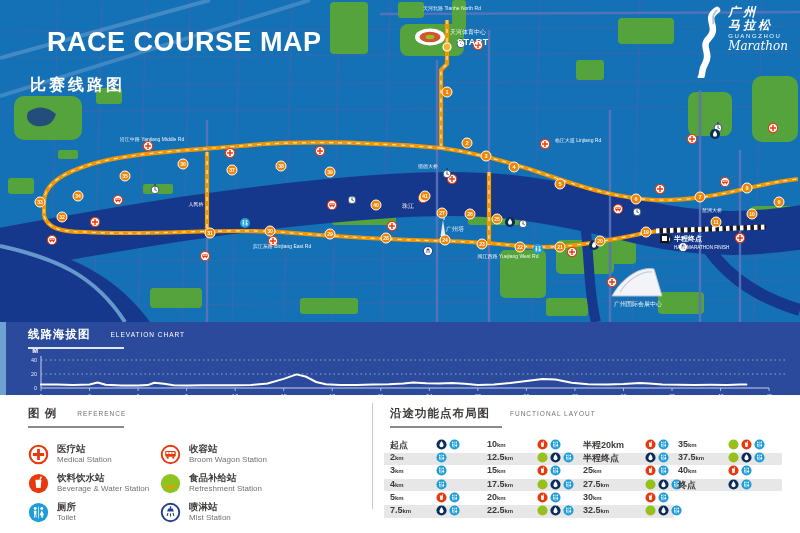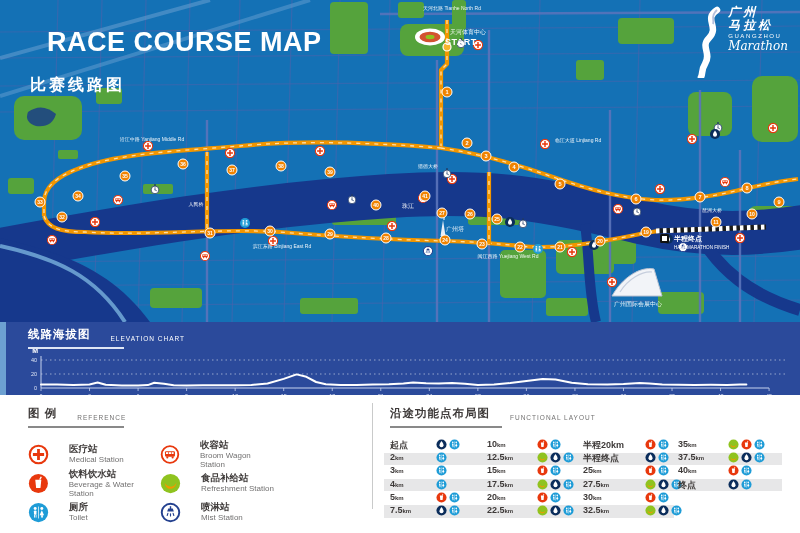--- a/index.html
+++ b/index.html
@@ -5,46 +5,46 @@
   html,body{margin:0;padding:0;background:#fff;}
   .page{position:relative;width:800px;height:533px;overflow:hidden;
         font-family:"Liberation Sans","DejaVu Sans",sans-serif;}
 
   
   .map{position:absolute;left:0;top:0;width:800px;height:322px;background:#1471b5;}
   .map svg.base{position:absolute;left:0;top:0;}
   .map-title{position:absolute;left:30px;top:10px;color:#fff;z-index:5;}
   .map-title h1{margin:17px;font-size:27px;font-weight:800;letter-spacing:.5px;}
   .map-title .sub{margin-top:3px;font-size:16px;font-weight:700;letter-spacing:3px;}
-  .start-label{position:absolute;left:398px;top:37px;color:#fff;font-size:9px;font-weight:700;letter-spacing:.5px;z-index:6;padding-left:47px;}
+  .start-label{position:absolute;left:410px;top:37px;color:#fff;font-size:9px;font-weight:700;letter-spacing:.5px;z-index:6;padding-left:47px;}
   .logo{position:absolute;right:12px;top:6px;display:flex;align-items:flex-start;color:#fff;z-index:6;}
   .logo .txt{margin-left:4px;line-height:1.05;}
   .logo .zh{font-size:12px;font-weight:700;letter-spacing:3px;font-style:italic;}
   .logo .en1{font-size:6px;letter-spacing:1.6px;margin-top:2px;}
   .logo .en2{font-family:"DejaVu Serif","Liberation Serif",serif;font-style:italic;font-size:12px;margin-top:1px;}
 
   
   .elev{position:absolute;left:0;top:322px;width:800px;height:90px;background:#2b4a9b;}
   .elev .strip{position:absolute;left:0;top:0;width:6px;height:100%;background:#74abd8;opacity:.9;}
   .elev-title{position:absolute;left:28px;top:5px;color:#fff;}
-  .sec-title{display:flex;align-items:flex-end;gap:20px;}
+  .sec-title{display:flex;align-items:center;gap:20px;}
   .sec-title .zh{font-size:11.5px;font-weight:700;letter-spacing:1px;}
   .sec-title .en{font-size:6.5px;letter-spacing:1px;}
   .elev-title .rule{width:96px;height:1.5px;background:#dfe6f5;margin-top:5px;}
   .elev svg.chart{position:absolute;left:0;top:0;}
 
   
   .bottom{position:absolute;left:0;top:395px;width:800px;height:121px;background:#fff;color:#3e3a39;}
   .bottom .divider{position:absolute;left:372px;top:8px;height:106px;width:1px;background:#c9caca;}
   .legend{position:absolute;left:28px;top:11px;width:335px;}
   .legend .rule,.func .rule{width:96px;height:2px;background:#898989;margin-top:5px;}
   .legend .en,.func .en{color:#727171;}
   .legend-grid{margin-top:12px;display:grid;grid-template-columns:132px 114px auto;
                grid-template-rows:repeat(3,29px);grid-auto-flow:column;align-items:center;}
-  .lg-item{display:flex;align-items:center;gap:20px;}
+  .lg-item{display:flex;align-items:center;gap:8px;}
   .lg-item .t .z{font-size:9.5px;font-weight:700;display:block;line-height:1.15;}
   .lg-item .t .e{font-size:8px;color:#727171;display:block;line-height:1.15;}
 
   .func{position:absolute;left:390px;top:11px;width:398px;}
   .func .rule{width:112px;}
   .fl-table{position:relative;margin-top:11px;height:81px;}
   .fl-bar{position:absolute;left:-6px;height:12.6px;background:#e7e7e8;z-index:0;}
   .fl-group{position:absolute;top:0;z-index:1;}
   .fl-row{position:absolute;display:flex;align-items:flex-start;height:13.2px;}
   .fl-label{font-size:9px;font-weight:700;white-space:nowrap;}

